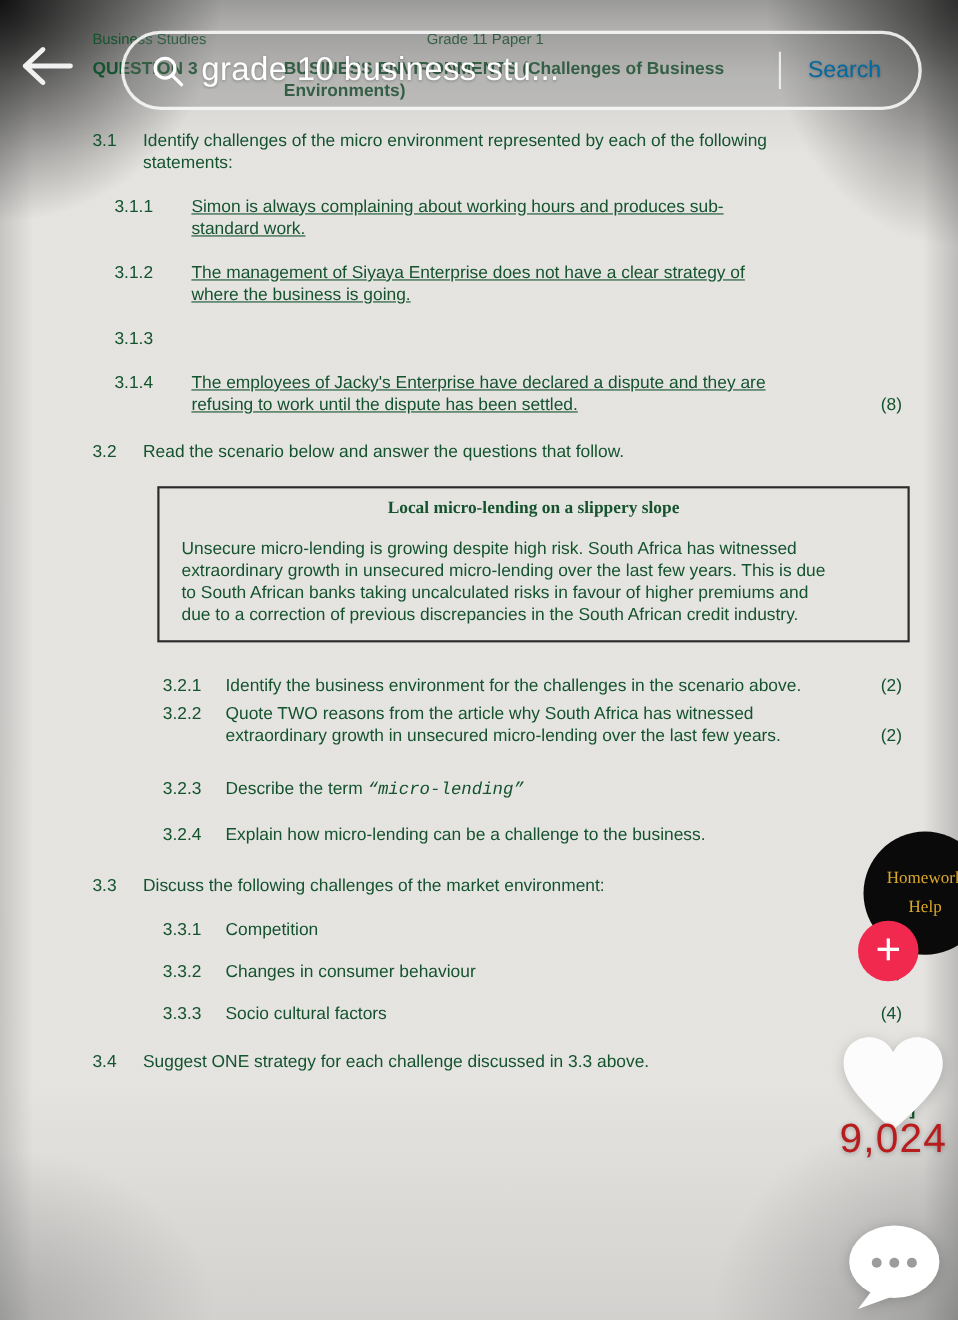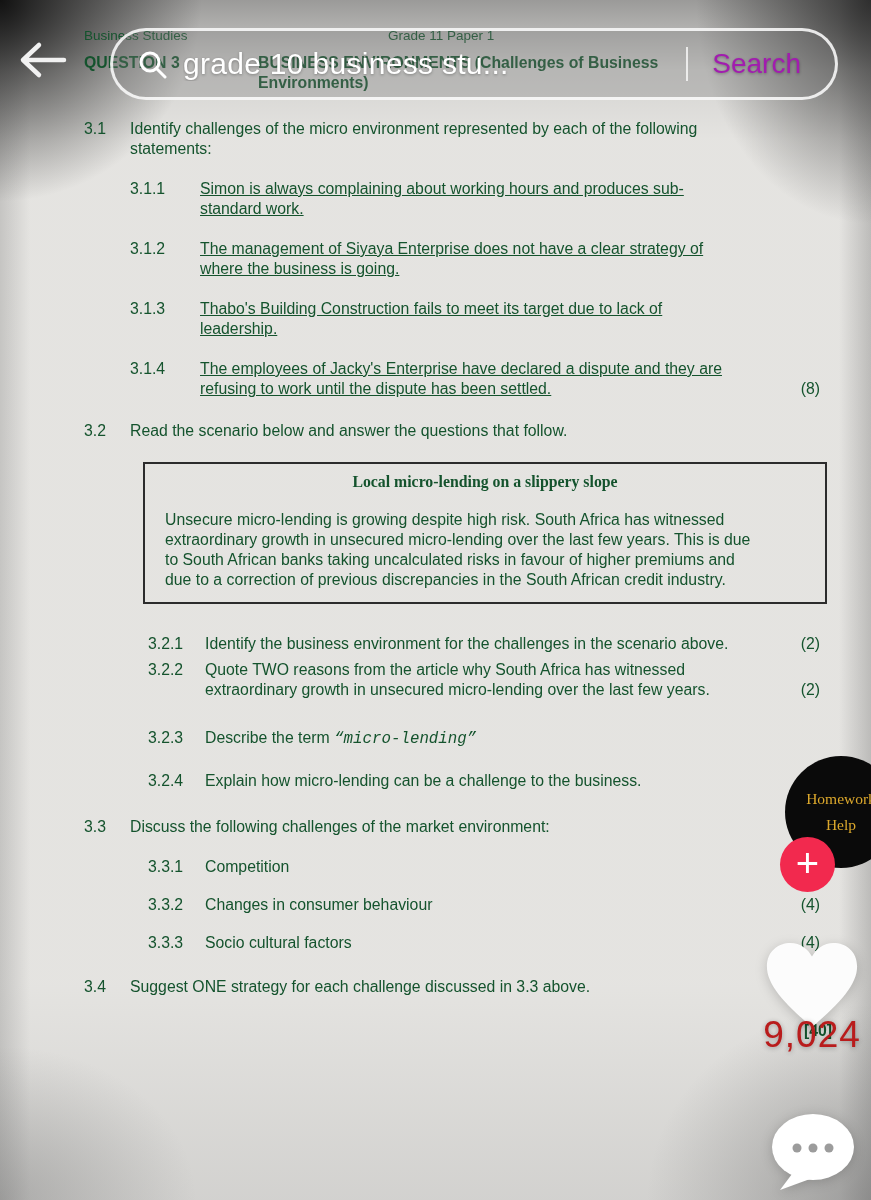--- a/index.html
+++ b/index.html
@@ -27,21 +27,21 @@
     padding:26px 36px 0 84px;z-index:5;
     color:#14532d;font-size:15.8px;line-height:20px;
   }
   .doc-header{position:relative;height:18px;font-size:13.5px;}
   .doc-header .paper{position:absolute;left:304px;top:0;}
   .q-head{display:flex;margin-top:9px;font-weight:bold;}
   .q-label{flex:0 0 174px;}
   .q-title .t2{display:block;}
   .row{display:flex;}
   .row .num{flex:0 0 46px;}
-  .row.l2{margin-left:46px;}
+  .row.l2{margin-left:20px;}
   .row.l2 .num{flex:0 0 70px;}
   .row.l2b{margin-left:64px;}
   .row.l2b .num{flex:0 0 57px;}
   .row .txt{flex:0 1 auto;}
   .row.l1 .txt{max-width:578px;}
   .row.l2 .txt{max-width:532px;text-decoration:underline;}
   .row.l2b .txt{max-width:524px;}
   .row .marks{flex:1 1 auto;text-align:right;align-self:flex-end;padding-right:15px;}
   .term{font-style:italic;font-family:Liberation Mono, monospace;}
   .scenario-box{
@@ -59,21 +59,21 @@
     background:rgba(120,120,120,0.32);
     display:flex;align-items:center;padding:0 24px;z-index:30;color:#fff;cursor:text;
   }
   .search-icon{width:30px;height:30px;margin-right:16px;flex:0 0 auto;}
   .search-query{
     flex:1 1 auto;font-size:30px;letter-spacing:0.3px;white-space:nowrap;overflow:hidden;
     text-shadow:0 1px 3px rgba(0,0,0,0.3);
   }
   .search-divider{width:2px;height:34px;background:rgba(255,255,255,0.75);margin:0 4px;flex:0 0 auto;}
   .search-btn{
-    flex:0 0 auto;font-size:28px;padding:0 10px 0 20px;color:#a21caf;
+    flex:0 0 auto;font-size:21px;padding:0 10px 0 20px;color:#0369a1;
     text-shadow:0 1px 3px rgba(0,0,0,0.3);cursor:pointer;
   }
   .hw-badge{
     position:absolute;left:785px;top:756px;width:112px;height:112px;border-radius:50%;
     background:#0a0a0a;color:#dca82c;z-index:25;
     display:flex;flex-direction:column;align-items:center;justify-content:center;gap:8px;
     font-size:15.5px;cursor:pointer;font-family:Liberation Serif, serif;
   }
   .add-btn{
     position:absolute;left:780px;top:837px;width:55px;height:55px;border-radius:50%;
@@ -124,21 +124,20 @@
   </div>
 
   <div class="row l2" style="margin-top:20px">
     <span class="num">3.1.2</span>
     <span class="txt">The management of Siyaya Enterprise does not have a clear strategy of where the business is going.</span>
     <span class="marks"></span>
   </div>
 
   <div class="row l2" style="margin-top:20px">
     <span class="num">3.1.3</span>
-    <span class="txt">Thabo's Building Construction fails to meet its target due to lack of leadership.</span>
     <span class="marks"></span>
   </div>
 
   <div class="row l2" style="margin-top:20px">
     <span class="num">3.1.4</span>
     <span class="txt">The employees of Jacky's Enterprise have declared a dispute and they are refusing to work until the dispute has been settled.</span>
     <span class="marks">(8)</span>
   </div>
 
   <div class="row l1" style="margin-top:22px">

